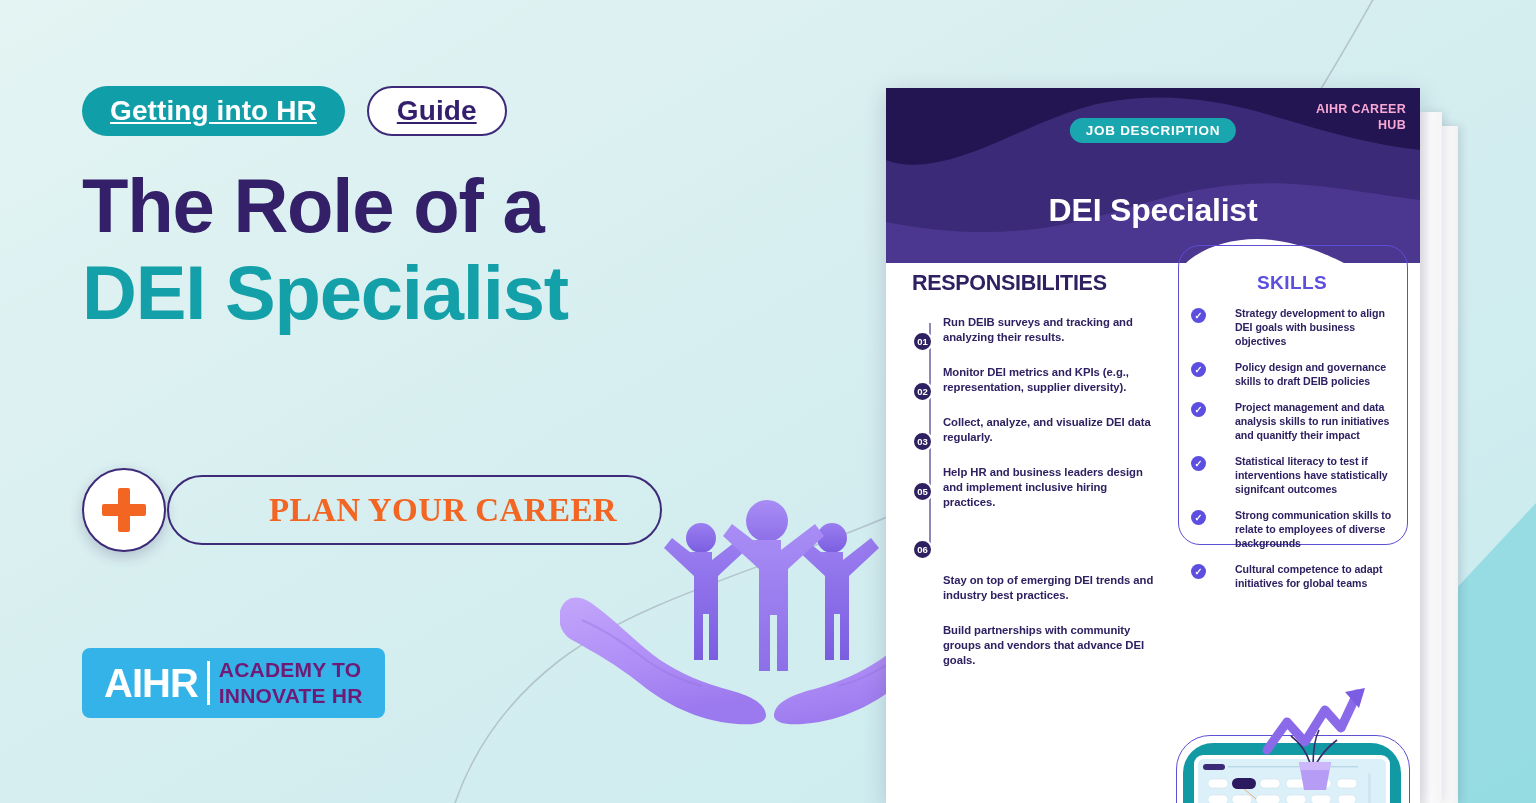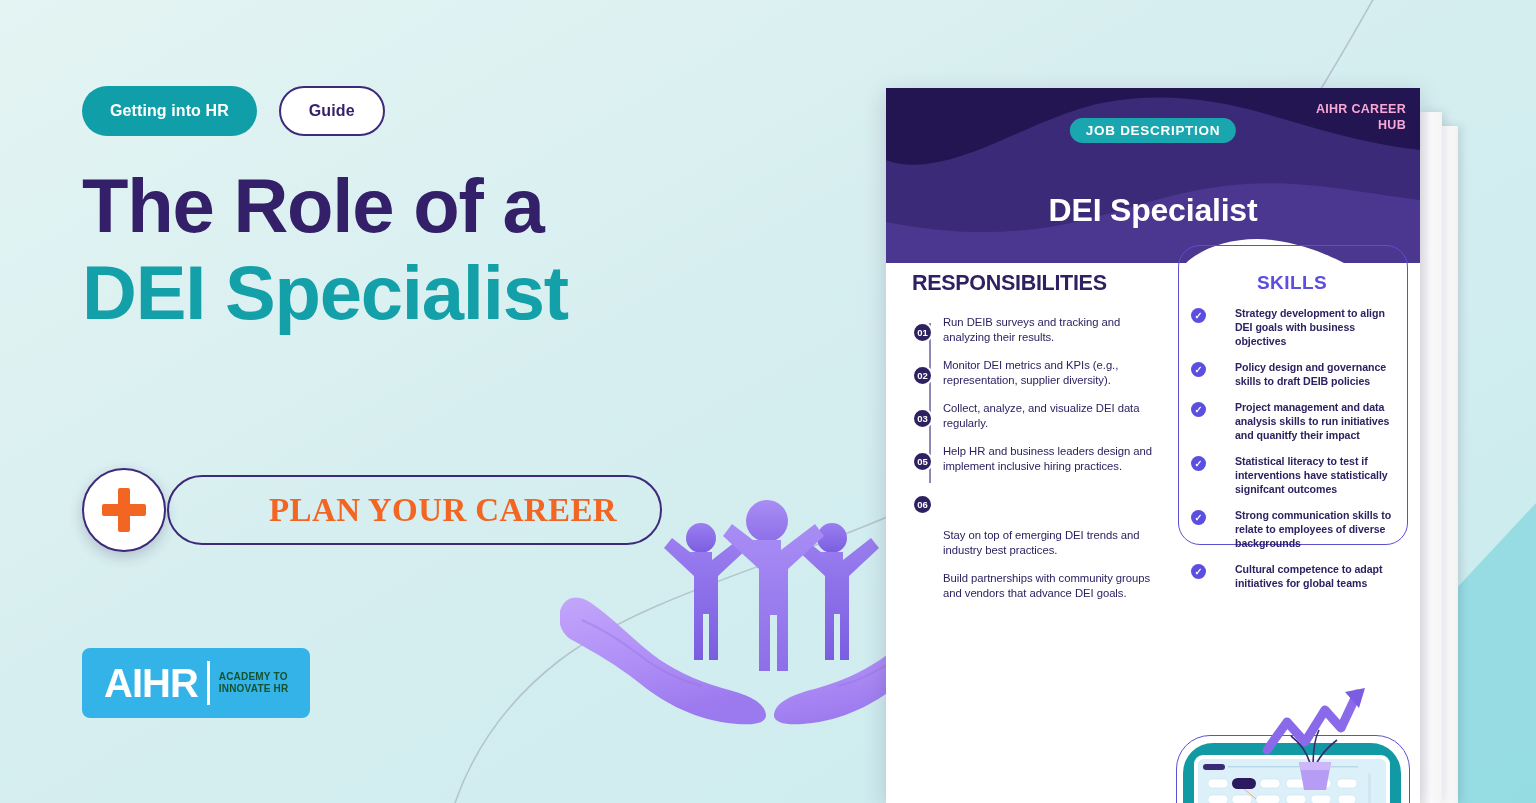--- a/index.html
+++ b/index.html
@@ -31,22 +31,23 @@
   .left { position: absolute; left: 0; top: 0; width: 880px; height: 803px; }
 
   .pill-row {
     position: absolute; left: 82px; top: 86px;
     display: flex; align-items: center; gap: 22px;
   }
   .pill {
     height: 50px; border-radius: 25px;
     display: flex; align-items: center; justify-content: center;
     padding: 8px 28px;
-    font-size: 16px; font-weight: bold; letter-spacing: .1px;
+    font-size: 28px; font-weight: bold; letter-spacing: .1px;
     white-space: nowrap;
+    text-decoration: underline;
   }
   .pill-solid { background: #109fa8; color: #ffffff; }
   .pill-outline {
     background: #ffffff; color: #341f6e;
     border: 2.5px solid #3d2a78;
   }
 
   .headline {
     position: absolute; left: 82px; top: 166px;
     line-height: 1.04;
@@ -89,21 +90,21 @@
   
   .logo {
     position: absolute; left: 82px; top: 648px;
     height: 70px; background: #33b3e8;
     border-radius: 8px;
     display: flex; align-items: center;
     padding: 0 22px; gap: 9px;
   }
   .logo-mark { font-size: 40px; font-weight: bold; color: #fff; letter-spacing: -1px; }
   .logo-div { width: 3px; height: 44px; background: #ffffff; }
-  .logo-sub { color: #14532d; font-size: 10px; font-weight: bold; line-height: 1.25; letter-spacing: .2px; }
+  .logo-sub { color: #701a75; font-size: 21px; font-weight: bold; line-height: 1.25; letter-spacing: .2px; }
 
   
   .hands { position: absolute; left: 560px; top: 480px; width: 420px; height: 323px; }
 
   
   .paper-stack-2 {
     position: absolute; left: 1432px; top: 126px;
     width: 26px; height: 677px;
     background: linear-gradient(90deg,#e9e9ea 0%, #ffffff 40%, #f2f2f3 100%);
     box-shadow: 3px 0 8px rgba(60,50,90,.16);
@@ -157,26 +158,26 @@
     position: absolute; left: 17px; top: 8px; bottom: 118px;
     width: 1.5px; background: #8f87b8;
   }
   .resp-item { position: relative; display: flex; gap: 10px; margin-bottom: 13px; }
   .resp-num {
     flex: 0 0 auto;
     width: 21px; height: 21px; border-radius: 50%;
     background: #2f2161; color: #fff;
     font-size: 9.5px; font-weight: bold;
     display: flex; align-items: center; justify-content: center;
-    margin-top: 7px; z-index: 2;
+    margin-top: 16px; z-index: 2;
     border: 2px solid #ffffff;
   }
   .resp-num.blank { visibility: hidden; }
   .resp-text {
-    font-size: 11.3px; font-weight: normal; color: #2f2161;
+    font-size: 11.3px; font-weight: bold; color: #2f2161;
     line-height: 1.33; letter-spacing: -.05px;
   }
 
   
   .skills {
     position: absolute; left: 292px; top: -18px;
     width: 230px; height: 300px;
     border: 1.6px solid #5c4fd4;
     border-radius: 22px;
     padding: 26px 14px 10px 12px;

